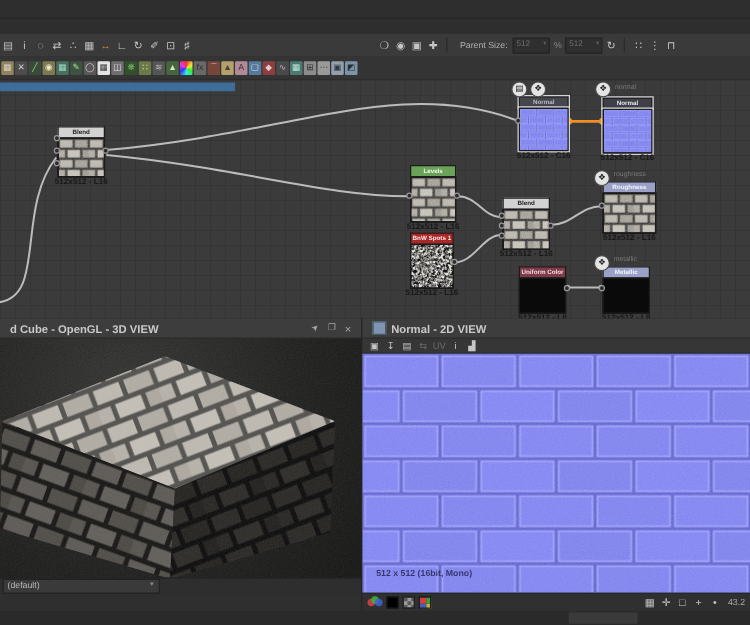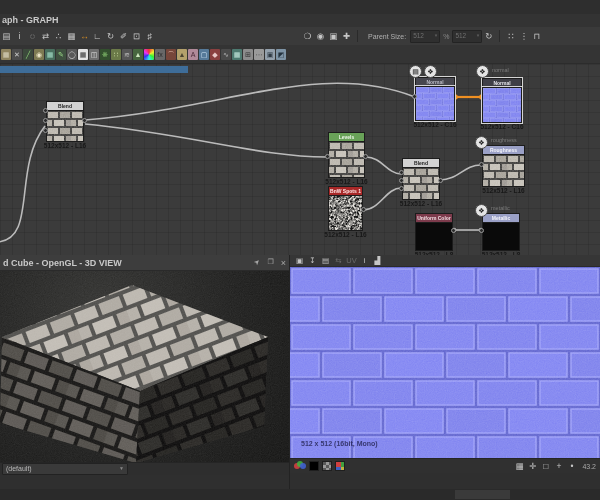--- a/index.html
+++ b/index.html
@@ -41,21 +41,21 @@
   .port{position:absolute;width:5px;height:5px;border-radius:50%;background:#2c2c2c;border:1px solid #989898;box-sizing:border-box;}
   .badge{position:absolute;width:13px;height:13px;border-radius:50%;background:#e4e4e4;border:1px solid #4a4a4a;
          color:#222;font-size:7px;line-height:12px;text-align:center;box-sizing:border-box;z-index:3;}
   .badge-label{position:absolute;font-size:5.5px;color:#aeaeae;opacity:0.55;white-space:nowrap;z-index:3;}
 
   
   .pane{position:absolute;top:255px;height:234px;background:#2f2f2f;}
   .pane3d{left:0;width:289px;}
   .pane2d{left:289px;width:311px;border-left:1px solid #232323;box-sizing:border-box;}
   .ptitle{height:16px;background:#3d3d3d;display:flex;align-items:center;font-size:9px;font-weight:bold;
-          color:#c9c9c9;padding:0 3px;border-bottom:1px solid #2a2a2a;box-sizing:border-box;white-space:nowrap;}
+          color:#c9c9c9;padding:0 8px;border-bottom:1px solid #2a2a2a;box-sizing:border-box;white-space:nowrap;}
   .ptools{margin-left:auto;display:flex;gap:7px;color:#a8a8a8;font-size:9px;font-weight:normal;}
   .ptools span{cursor:default;}
   .menubar{height:13px;background:#353535;display:flex;gap:10px;padding-left:3px;font-size:8.5px;color:#bdbdbd;align-items:center;border-bottom:1px solid #2a2a2a;box-sizing:border-box;}
   .vp3d{position:relative;height:191px;background:radial-gradient(circle at 35% 22%,#31312f 0%,#1c1c1b 58%,#121211 100%);overflow:hidden;}
   .bar3d{height:13px;background:#2e2e2e;display:flex;align-items:center;padding-left:2px;border-top:1px solid #252525;box-sizing:border-box;}
   .dd{width:118px;height:10px;background:#3a3a3a;border:1px solid #222;font-size:7px;color:#b8b8b8;
       display:flex;justify-content:space-between;padding:0 3px;line-height:9px;border-radius:1px;}
   .dd .car{color:#888;font-size:5px;}
 
   .tb2d{height:12px;background:#363636;display:flex;align-items:center;padding-left:3px;border-bottom:1px solid #2a2a2a;box-sizing:border-box;}
@@ -137,23 +137,20 @@
         <rect x="2" y="2" width="22" height="12" fill="#44413c"></rect>
         <rect x="28" y="2" width="22" height="12" fill="#3a3733"></rect>
         <rect x="-11" y="18" width="22" height="12" fill="#403d38"></rect>
         <rect x="15" y="18" width="22" height="12" fill="#484540"></rect>
         <rect x="41" y="18" width="22" height="12" fill="#36332f"></rect>
       </pattern>
     </defs>
   </svg>
 
   <div class="topstrip"></div>
-  <div class="tabbar">
-    <div class="tabtitle">aph - GRAPH</div>
-  </div>
 
   <div class="tb1">
     <span style="display:flex;">
         <span class="ticon">▤</span>
         <span class="ticon">i</span>
         <span class="ticon">◌</span>
         <span class="ticon">⇄</span>
         <span class="ticon">∴</span>
         <span class="ticon">▦</span>
         <span class="ticon" style="background: rgb(58, 58, 58); color: rgb(210, 139, 38);">↔</span>
@@ -358,20 +355,24 @@
     </div>
     <div class="bar3d">
       <span class="dd">
         <span>(default)</span>
           <span class="car">▼</span>
       </span>
     </div>
   </div>
 
   <div class="pane pane2d">
+    <div class="ptitle">
+      <span style="width:9px;height:9px;margin-right:4px;background:#7e94b0;border:1px solid #4a5a6a;display:inline-block;"></span>
+      <span>Normal - 2D VIEW</span>
+    </div>
     <div class="tb2d">
         <span class="ticon">▣</span>
         <span class="ticon">↧</span>
         <span class="ticon">▤</span>
         <span class="ticon dim">⇆</span>
         <span class="ticon dim">UV ▾</span>
         <span class="ticon">i</span>
         <span class="ticon">▟</span>
       </div>
     <div class="vp2d">

